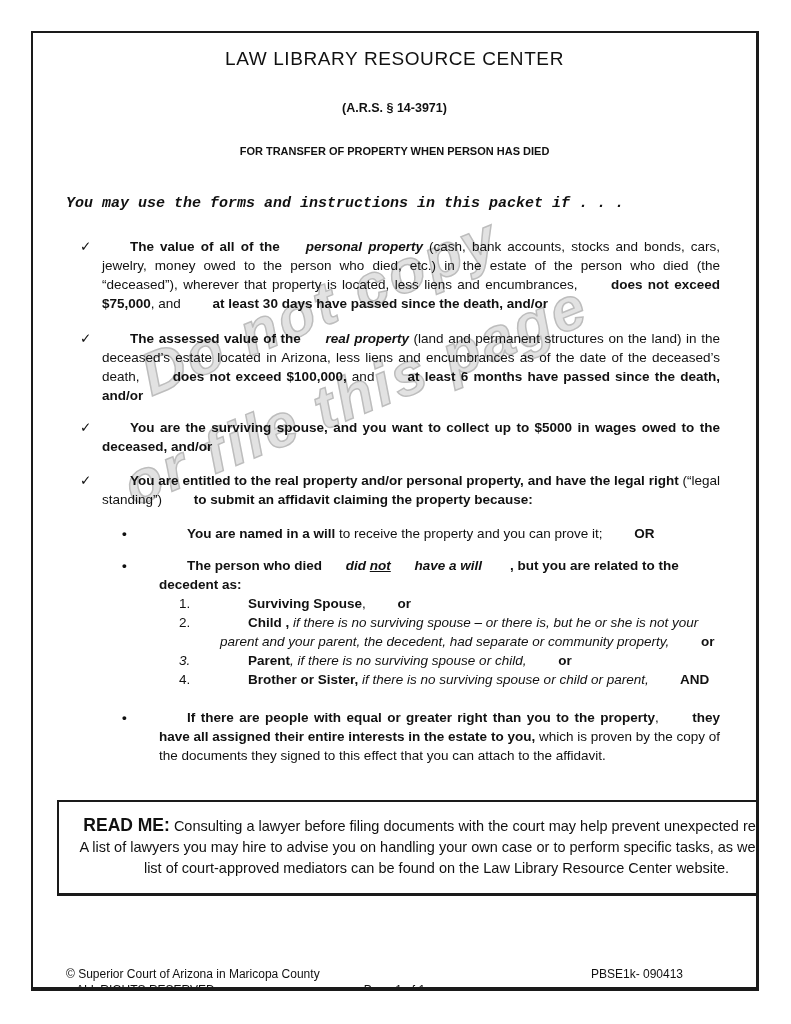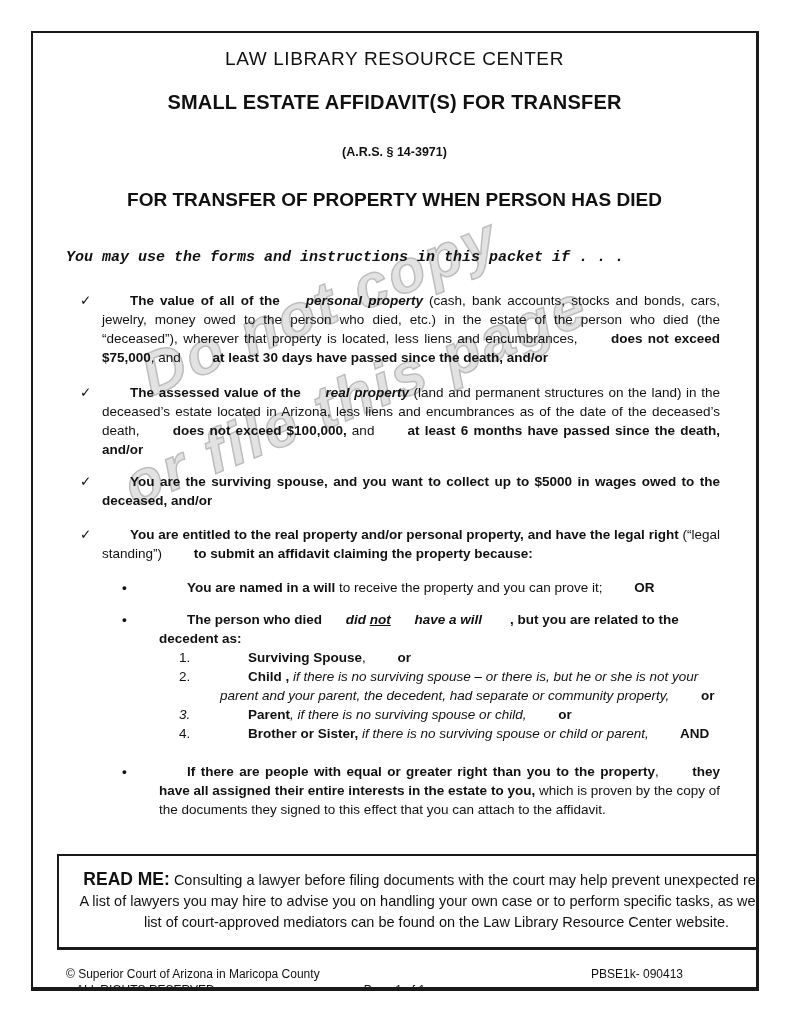--- a/index.html
+++ b/index.html
@@ -25,21 +25,21 @@
     letter-spacing:3px;
     color:#e2e2e2;
     -webkit-text-stroke:1.5px #bdbdbd;
     white-space:nowrap; pointer-events:none;
   }
   .content { position:relative; z-index:1; height:100%; }
 
   .org      { margin-top:15px; text-align:center; font-size:19px; letter-spacing:0.6px; }
   .title    { margin-top:21px; text-align:center; font-size:20px; font-weight:bold; letter-spacing:0.2px; }
   .statute  { margin-top:31px; text-align:center; font-size:12.5px; font-weight:bold; }
-  .subtitle { margin-top:30px; text-align:center; font-size:19px; font-weight:bold; }
+  .subtitle { margin-top:30px; text-align:center; font-size:11px; font-weight:bold; }
   .intro    { margin:38px 36px 0 33px; font-size:15px; font-weight:bold; font-style:italic;font-family:Liberation Mono, monospace; }
 
   .check-item, .sub-item, .num-item { display:flex; font-size:13.5px; line-height:19px; }
   .check-item { margin:16px 36px 0 47px; }
   .check-item.first { margin-top:25px; }
   .check-item.t13 { margin-top:13px; }
   .check-item.t15 { margin-top:15px; }
   .sub-item   { margin:15px 36px 0 89px; }
   .sub-item.t13 { margin-top:13px; }
   .sub-item.t19 { margin-top:19px; }
@@ -78,21 +78,20 @@
 <div class="frame">
 
   <div class="watermark">
     <div>Do not copy</div>
     <div>or file this page</div>
   </div>
 
   <div class="content">
 
     <div class="org">LAW LIBRARY RESOURCE CENTER</div>
-    <div class="title">SMALL ESTATE AFFIDAVIT(S) FOR TRANSFER</div>
     <div class="statute">(A.R.S. § 14-3971)</div>
     <div class="subtitle">FOR TRANSFER OF PROPERTY WHEN PERSON HAS DIED</div>
 
     <div class="intro">You may use the forms and instructions in this packet if . . .</div>
 
     <div class="check-item first">
       <span class="marker">✓</span>
       <span class="body just"><span class="seg-b">The value of all of the </span><span class="seg-bi">personal property</span><span class="seg-r"> (cash, bank accounts, stocks and bonds, cars, jewelry, money owed to the person who died, etc.) in the estate of the person who died (the “deceased”), wherever that property is located, less liens and encumbrances, </span><span class="seg-b">does not exceed $75,000</span><span class="seg-r">, and </span><span class="seg-b">at least 30 days have passed since the death, and/or</span></span>
     </div>
 

